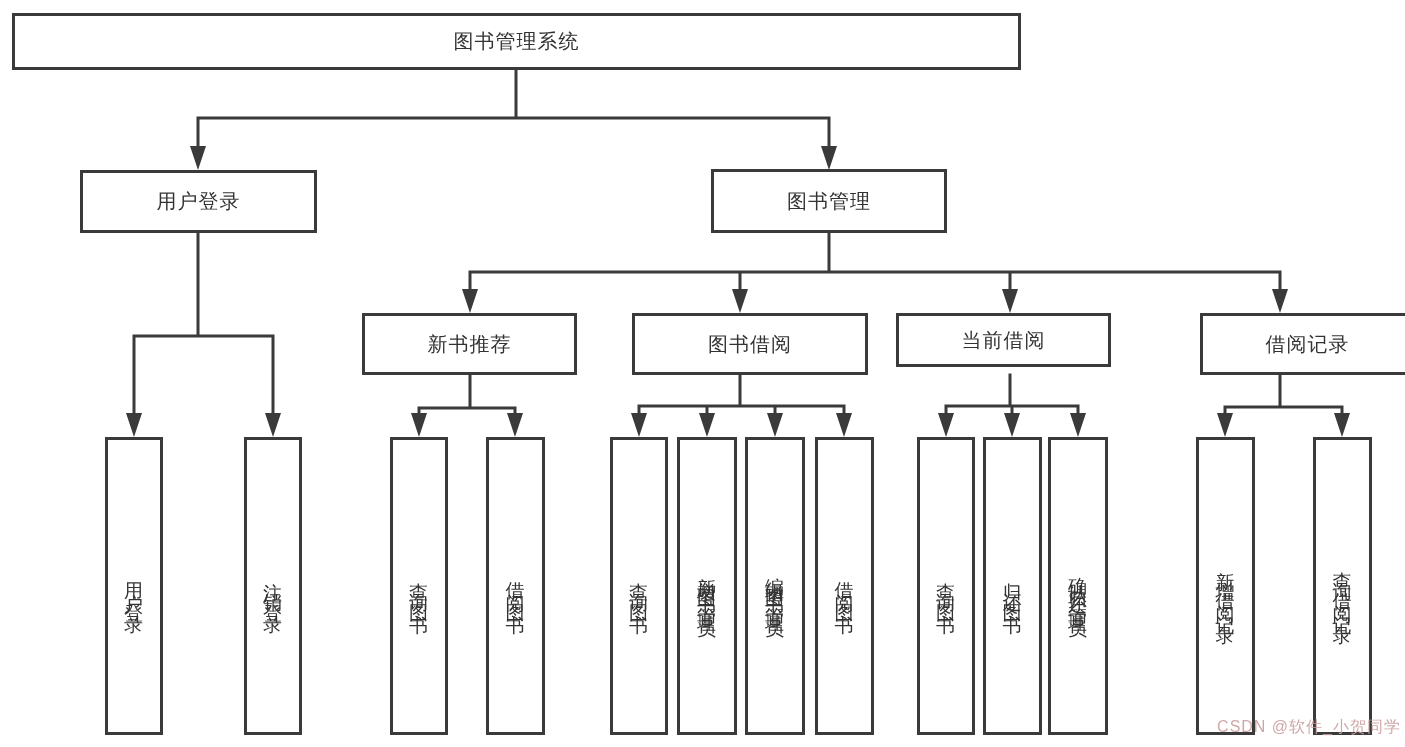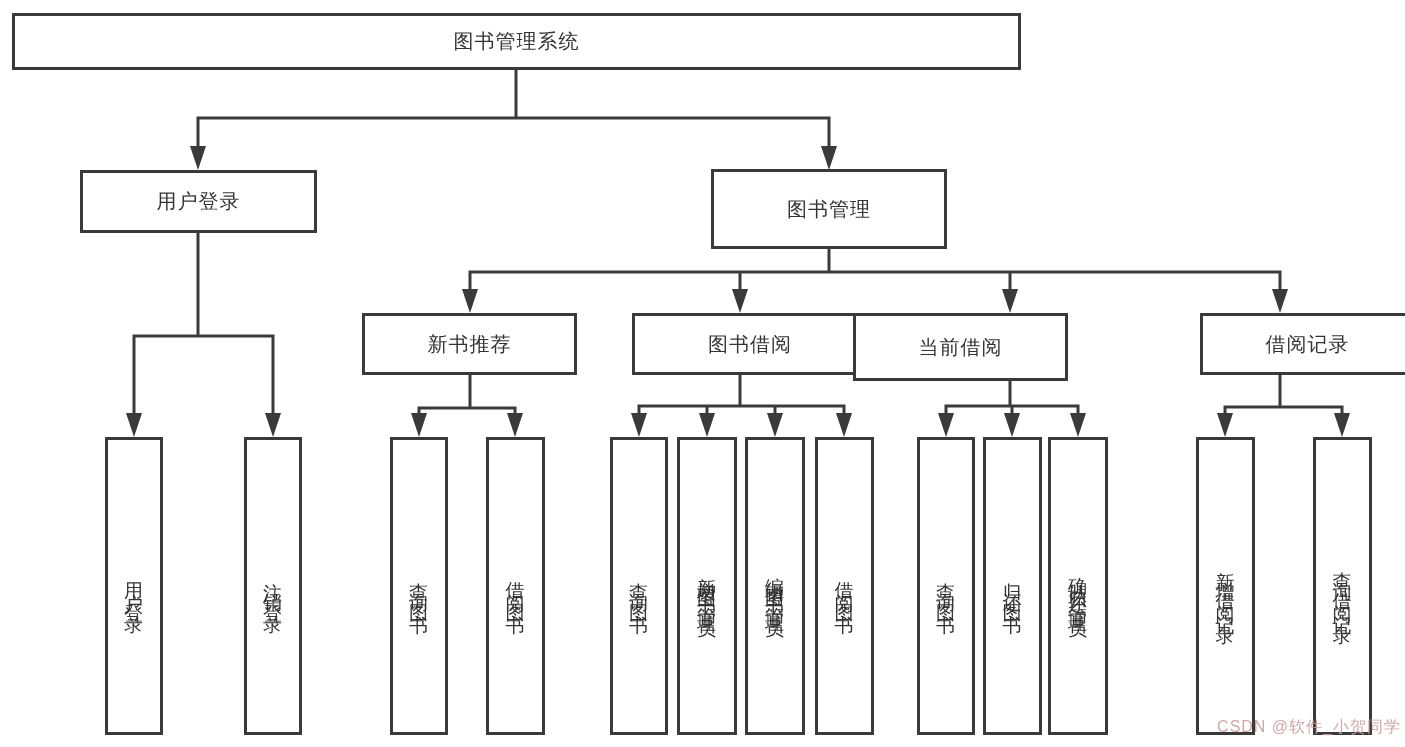--- a/index.html
+++ b/index.html
@@ -86,25 +86,25 @@
       <polygon points="1004,413 1020,413 1012,437"></polygon>
       <polygon points="1070,413 1086,413 1078,437"></polygon>
       <polygon points="1217,413 1233,413 1225,437"></polygon>
       <polygon points="1334,413 1350,413 1342,437"></polygon>
     </g>
   </svg>
 
   <div class="node h-node root-node" style="left:12px;top:13px;width:1009px;height:57px;">图书管理系统</div>
 
   <div class="node h-node" style="left:80px;top:170px;width:237px;height:63px;">用户登录</div>
-  <div class="node h-node" style="left:711px;top:169px;width:236px;height:80px;">图书管理</div>
+  <div class="node h-node" style="left:711px;top:169px;width:236px;height:64px;">图书管理</div>
 
   <div class="node h-node" style="left:362px;top:313px;width:215px;height:62px;">新书推荐</div>
   <div class="node h-node" style="left:632px;top:313px;width:236px;height:62px;">图书借阅</div>
-  <div class="node h-node" style="left:853px;top:313px;width:215px;height:68px;">当前借阅</div>
+  <div class="node h-node" style="left:896px;top:313px;width:215px;height:54px;">当前借阅</div>
   <div class="node h-node" style="left:1200px;top:313px;width:215px;height:62px;">借阅记录</div>
 
   <div class="node v-node" style="left:105px;top:437px;width:58px;height:298px;">用户登录</div>
   <div class="node v-node" style="left:244px;top:437px;width:58px;height:298px;">注销登录</div>
 
   <div class="node v-node" style="left:390px;top:437px;width:58px;height:298px;">查询图书</div>
   <div class="node v-node" style="left:486px;top:437px;width:59px;height:298px;">借阅图书</div>
 
   <div class="node v-node" style="left:610px;top:437px;width:58px;height:298px;">查询图书</div>
   <div class="node v-node long" style="left:677px;top:437px;width:60px;height:298px;">新增图书（管理员）</div>

